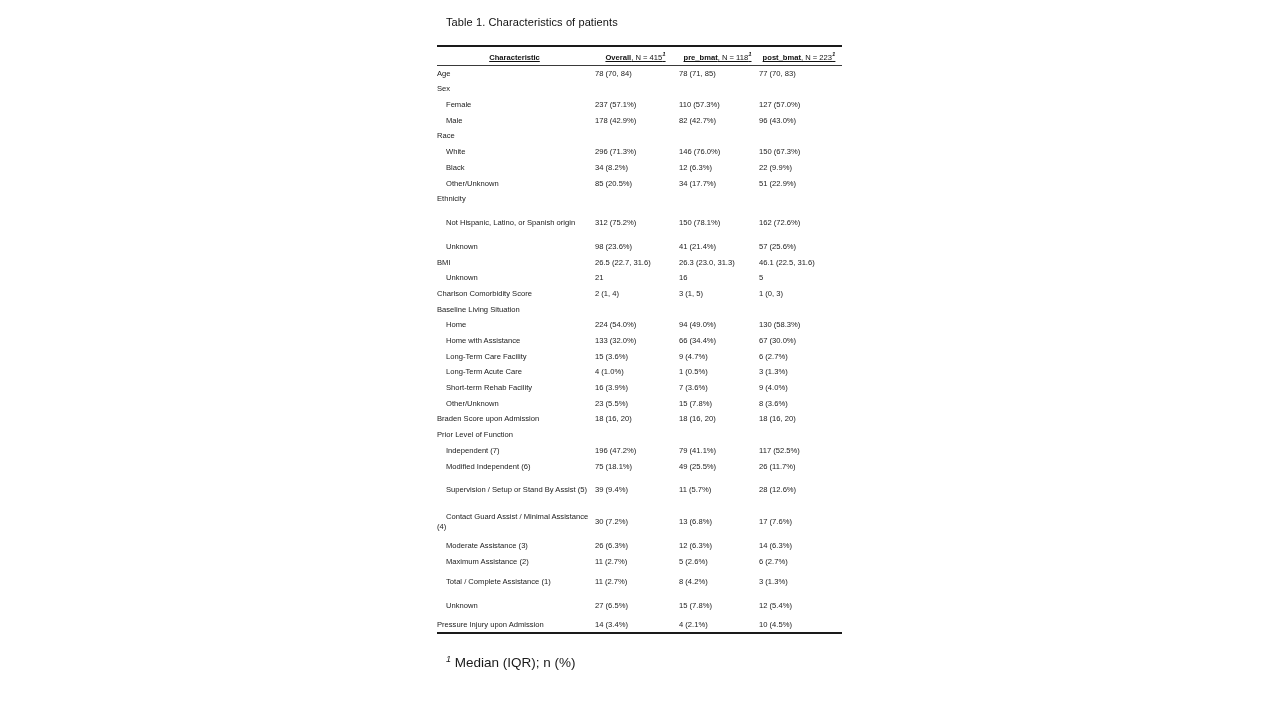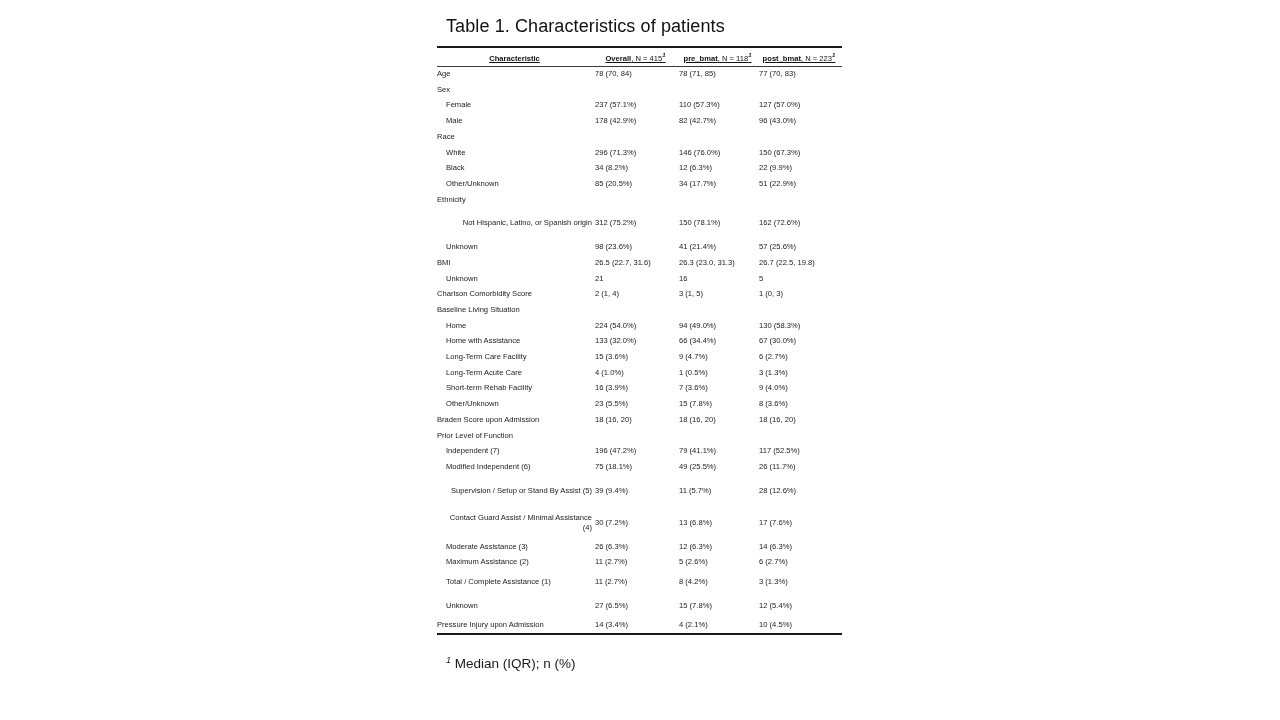--- a/index.html
+++ b/index.html
@@ -17,26 +17,26 @@
   }
 
   #table-wrap {
     position: absolute;
     left: 437px;
     top: 16px;
     width: 405px;
   }
 
   #table-title {
-    font-size: 18px;
+    font-size: 11px;
     font-weight: 400;
     color: #111111;
     letter-spacing: 0.1px;
     padding-left: 9px;
-    margin: 0 0 8px 0;
+    margin: 0 0 16px 0;
     line-height: 1.2;
   }
 
   table.gt {
     border-collapse: collapse;
     width: 405px;
     table-layout: fixed;
     font-size: 7.6px;
     color: #1c1c1c;
   }
@@ -76,21 +76,21 @@
   tbody tr.r { height: 15.7px; }
   tbody tr.r-tall { height: 24px; }
   tbody tr.r-wrap { height: 32px; }
 
   td.lbl { white-space: nowrap; margin-left: 14px; }
   td.lbl.wrap { white-space: normal; }
 
   
   td.lvl0 { padding-left: 0px; }
   td.lvl1 { padding-left: 9px; }
-  td.lvl1.hang { padding-left: 0px; text-indent: 9px; text-align: right; }
+  td.lvl1.hang { padding-left: 0px; text-indent: 9px; }
 
   tbody tr.last-row td { border-bottom: 2.2px solid #1a1a1a; }
 
   
   #footnote {
     margin-top: 21px;
     padding-left: 9px;
     font-size: 13.5px;
     color: #1a1a1a;
     line-height: 1.25;
@@ -188,21 +188,21 @@
         <tr class="r">
           <td class="lbl lvl1">Unknown</td>
           <td>98 (23.6%)</td>
           <td>41 (21.4%)</td>
           <td>57 (25.6%)</td>
         </tr>
         <tr class="r">
           <td class="lbl lvl0">BMI</td>
           <td>26.5 (22.7, 31.6)</td>
           <td>26.3 (23.0, 31.3)</td>
-          <td>26.7 (22.5, 19.8)</td>
+          <td>46.1 (22.5, 31.6)</td>
         </tr>
         <tr class="r">
           <td class="lbl lvl1">Unknown</td>
           <td>21</td>
           <td>16</td>
           <td>5</td>
         </tr>
         <tr class="r">
           <td class="lbl lvl0">Charlson Comorbidity Score</td>
           <td>2 (1, 4)</td>

